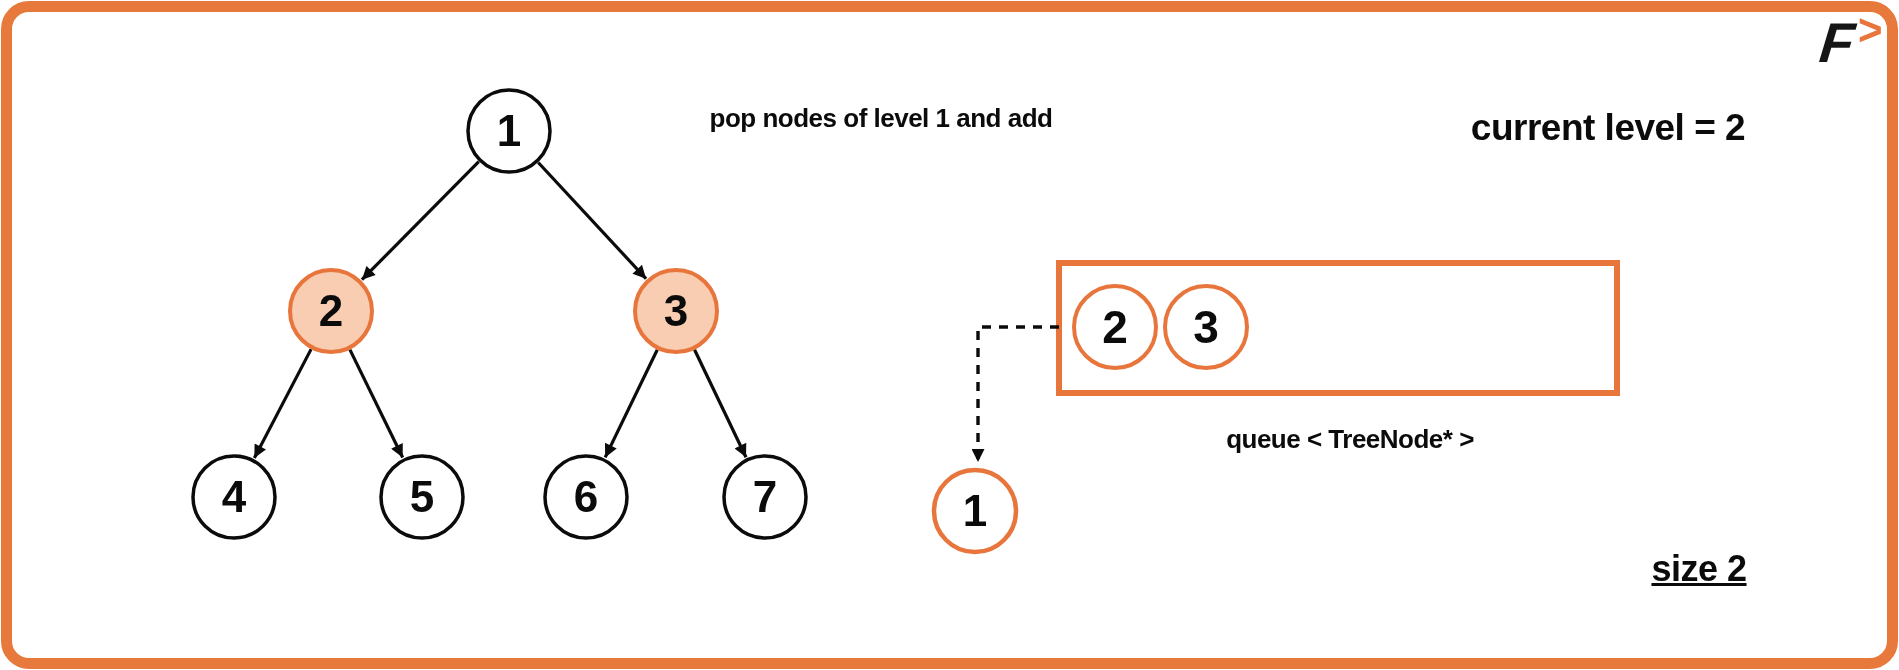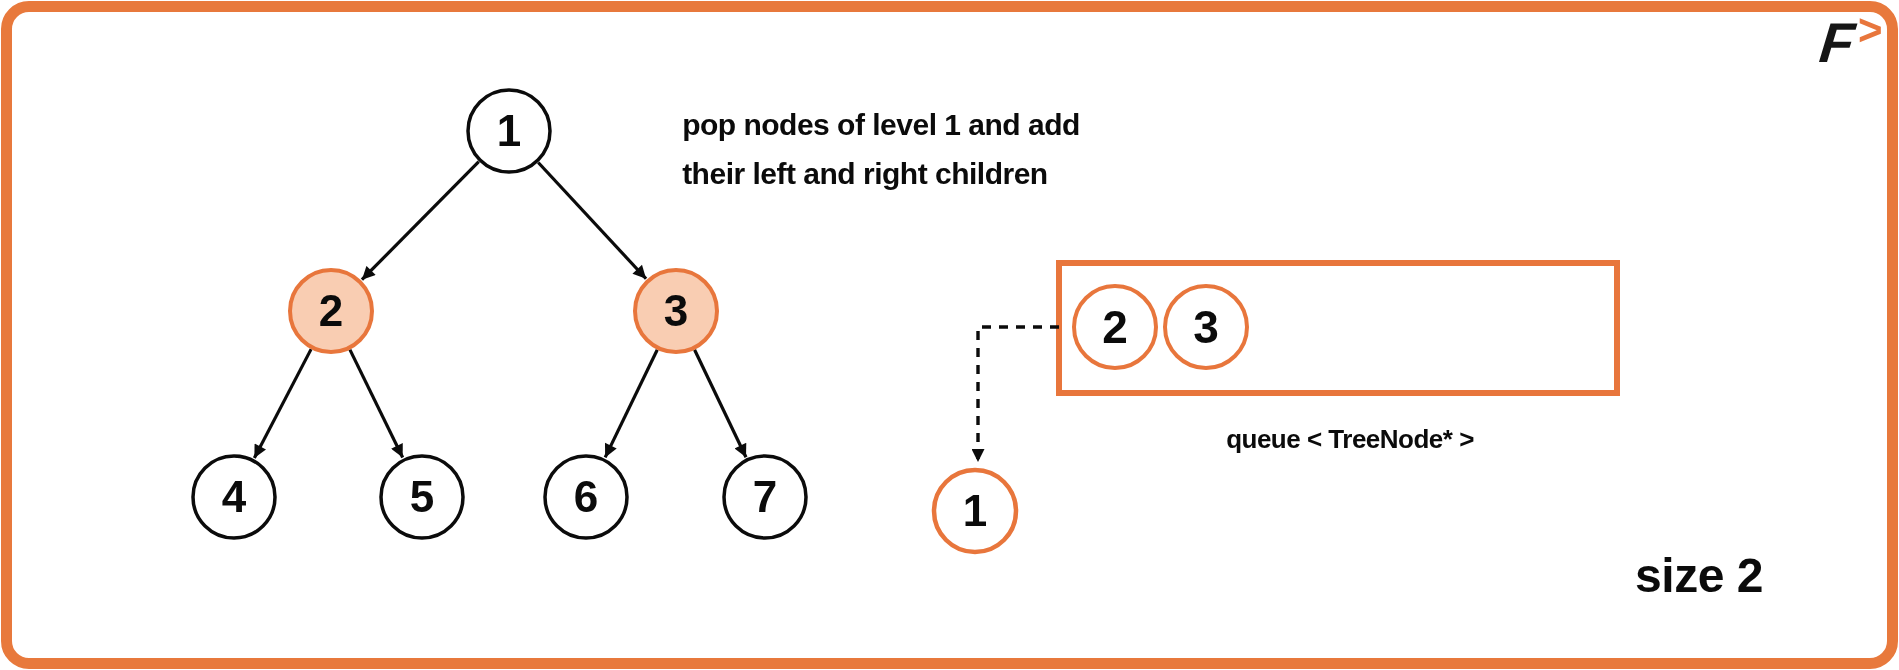--- a/index.html
+++ b/index.html
@@ -9,26 +9,26 @@
     position:relative;color:#0b0b0b;
   }
   .canvas{position:absolute;inset:0;}
   .frame{
     position:absolute;inset:1px;border:11px solid #E8793C;border-radius:28px;
     pointer-events:none;box-sizing:border-box;
   }
   svg.diagram{position:absolute;left:0;top:0;}
   .txt{position:absolute;font-weight:700;letter-spacing:-0.5px;white-space:nowrap;}
   .caption{
-    left:881px;top:100px;transform:translateX(-50%);
-    font-size:30px;line-height:49px;text-align:left;
+    left:881px;top:94px;transform:translateX(-50%);
+    font-size:26px;line-height:49px;text-align:right;
   }
   .current-level{left:1608px;top:107px;transform:translateX(-50%);font-size:37px;}
   .queue-label{left:1350px;top:424px;transform:translateX(-50%);font-size:26px;}
-  .size-label{left:1699px;top:548px;transform:translateX(-50%);font-size:48px;}
+  .size-label{left:1699px;top:548px;transform:translateX(-50%);font-size:36px;text-decoration:underline;}
   .logo{position:absolute;left:1814px;top:10px;width:75px;height:60px;}
   .logo-f{
     position:absolute;left:6px;top:0;
     font-size:56px;font-weight:700;font-style:italic;color:#161616;transform:skewX(-6deg);
   }
   .logo-arrow{
     position:absolute;left:44px;top:-4px;
     font-size:42px;font-weight:700;color:#E8763C;transform:scaleY(1.05);
   }
 </style>
@@ -70,23 +70,23 @@
       <text x="1206" y="327" dy="0.35em" text-anchor="middle" font-size="46" font-weight="bold" fill="#0B0B0B">3</text>
       <polyline points="1059,327 978,327 978,462" fill="none" stroke="#0B0B0B" stroke-width="3.4" stroke-dasharray="9 8" marker-end="url(#arw)"></polyline>
       <circle cx="975" cy="511" r="41" fill="#FFFFFF" stroke="#E8763C" stroke-width="4.5"></circle>
       <text x="975" y="511" dy="0.35em" text-anchor="middle" font-size="44" font-weight="bold" fill="#0B0B0B">1</text>
     </svg>
 
   <div class="frame"></div>
 
   <div class="txt caption">
     <div>pop nodes of level 1 and add</div>
-    <div>their left and right children</div>
   </div>
 
+  <div class="txt current-level">current level = 2</div>
 
   <div class="txt queue-label">queue &lt; TreeNode* &gt;</div>
 
   <div class="txt size-label">size 2</div>
 
   <div class="logo">
     <span class="logo-f">F</span>
     <span class="logo-arrow">&gt;</span>
   </div>
 

